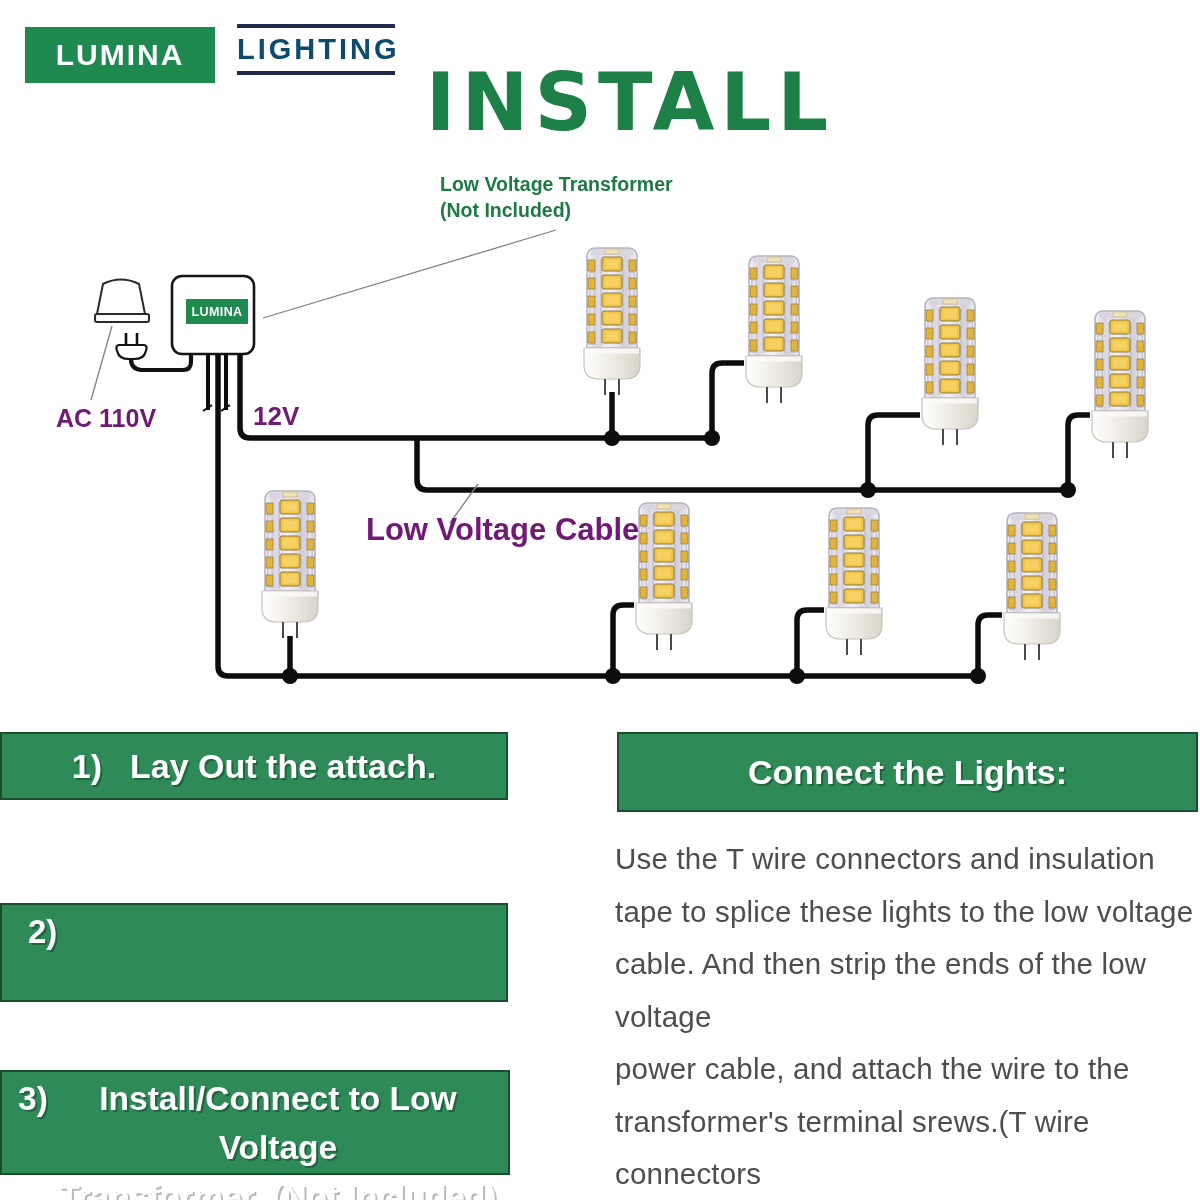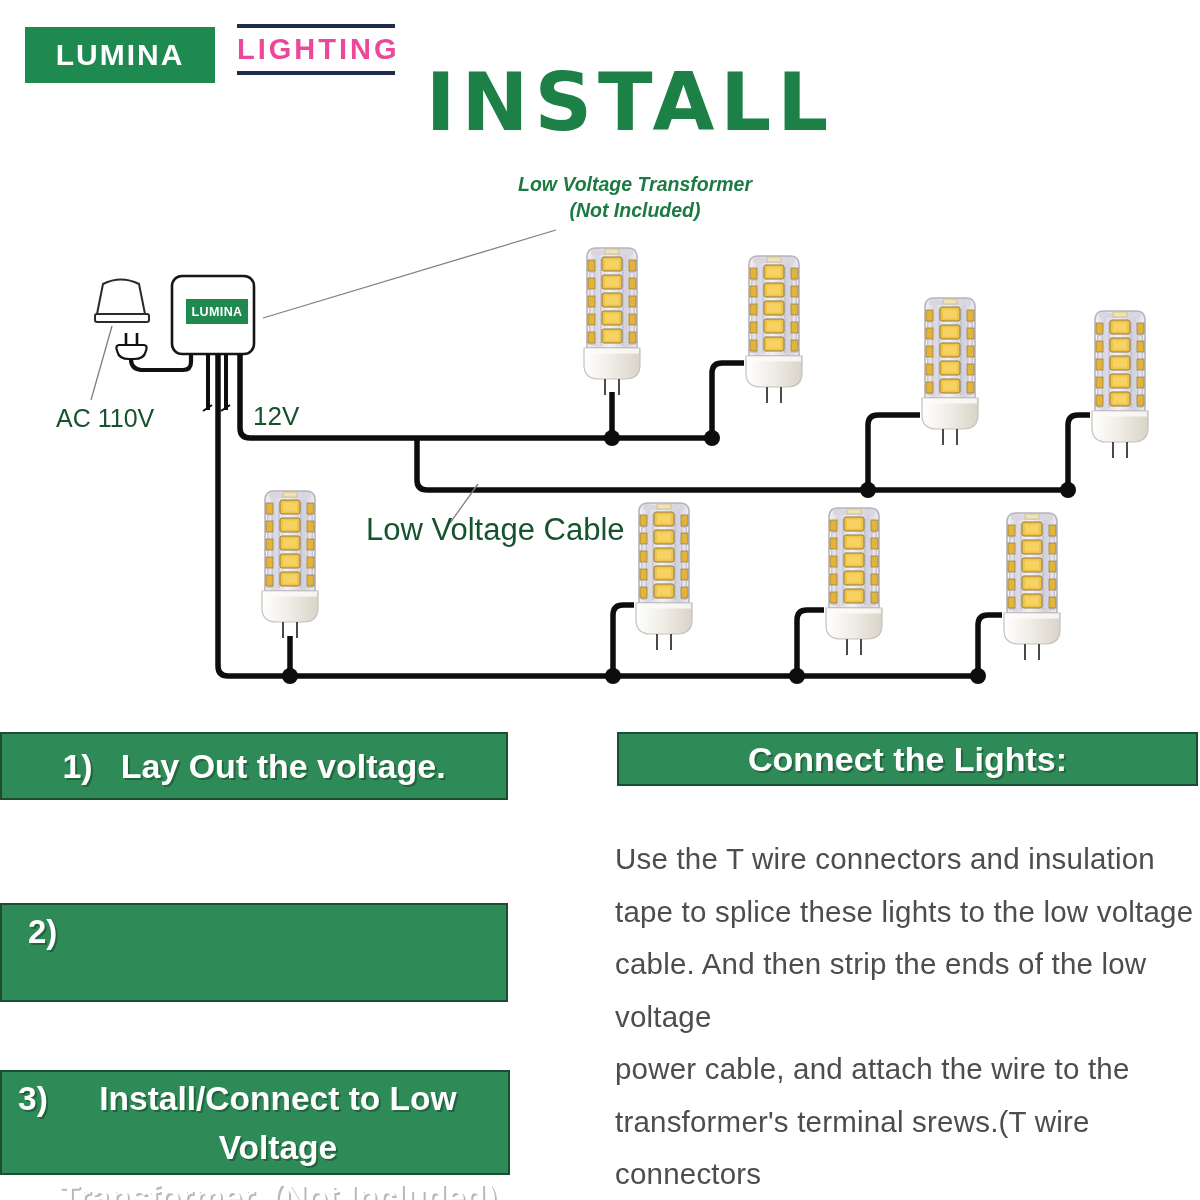--- a/index.html
+++ b/index.html
@@ -5,29 +5,29 @@
   html,body{margin:0;padding:0;background:#ffffff;}
   #page{position:relative;width:1200px;height:1200px;background:#ffffff;overflow:hidden;
         font-family:"Liberation Sans",sans-serif;}
 
   
   .logo-box{position:absolute;left:25px;top:27px;width:190px;height:56px;background:#1e8a4f;
             display:flex;align-items:center;justify-content:center;}
   .logo-box span{color:#ffffff;font-size:30px;font-weight:bold;letter-spacing:2px;}
   .logo-right{position:absolute;left:237px;top:24px;width:158px;padding:5px 0;
               border-top:4px solid #1f2b4d;border-bottom:4px solid #1f2b4d;text-align:center;}
-  .logo-right span{color:#ec4899;font-size:29px;font-weight:600;letter-spacing:3px;}
+  .logo-right span{color:#0c4a6e;font-size:29px;font-weight:600;letter-spacing:3px;}
   .install{position:absolute;left:0;top:56px;width:1260px;text-align:center;
            font-family:"DejaVu Sans","Liberation Sans",sans-serif;
            font-size:80px;font-weight:800;letter-spacing:6px;color:#1d8046;}
-  .callout{position:absolute;left:440px;top:171px;width:390px;text-align:center;
-           font-size:19.5px;line-height:26px;font-weight:bold;color:#1c7a42;white-space:pre-line;font-style:italic;}
+  .callout{position:absolute;left:440px;top:171px;width:390px;
+           font-size:19.5px;line-height:26px;font-weight:bold;color:#1c7a42;white-space:pre-line;}
 
   
-  .dlabel{position:absolute;font-weight:normal;color:#14532d;}
+  .dlabel{position:absolute;font-weight:bold;color:#701a75;}
   .ac{left:56px;top:404px;font-size:25px;}
   .dc{left:253px;top:401px;font-size:26px;}
   .cab{left:366px;top:512px;font-size:31px;}
   .lumina-tag{position:absolute;left:186px;top:299px;width:62px;height:25px;background:#1e8a4f;
               display:flex;align-items:center;justify-content:center;}
   .lumina-tag span{color:#fff;font-size:12.5px;font-weight:bold;letter-spacing:.4px;}
 
   .diagram{position:absolute;left:0;top:0;}
 
   
@@ -37,21 +37,21 @@
   .banner .num{flex:0 0 auto;}
   .banner .txt{white-space:pre-line;}
   .step1{left:0;top:732px;width:508px;height:68px;justify-content:center;font-size:34px;}
   .step1 .num{margin-right:28px;}
   .step2{left:0;top:903px;width:508px;height:99px;font-size:33px;line-height:47px;align-items:flex-start;padding-top:3px;}
   .step2 .num{padding-left:26px;padding-top:0;}
   .step2 .txt{flex:1;text-align:center;}
   .step3{left:0;top:1070px;width:510px;height:105px;font-size:33.5px;line-height:49px;align-items:flex-start;padding-top:2px;}
   .step3 .num{padding-left:16px;}
   .step3 .txt{flex:1;text-align:center;}
-  .connect-banner{left:617px;top:732px;width:581px;height:54px;justify-content:center;font-size:34px;}
+  .connect-banner{left:617px;top:732px;width:581px;height:80px;justify-content:center;font-size:34px;}
   .connect-body{position:absolute;left:615px;top:833px;width:584px;font-size:29.5px;line-height:52.5px;
                 color:#4d4d4d;letter-spacing:.2px;white-space:pre-line;}
 </style>
 </head>
 <body>
 
 <div id="page">
 
   <div class="logo-box">
     <span>LUMINA</span>
@@ -179,21 +179,21 @@
 
   <div class="lumina-tag">
     <span>LUMINA</span>
   </div>
   <div class="dlabel ac">AC 110V</div>
   <div class="dlabel dc">12V</div>
   <div class="dlabel cab">Low Voltage Cable</div>
 
   <div class="banner step1">
     <span class="num">1)</span>
-    <span class="txt">Lay Out the voltage.</span>
+    <span class="txt">Lay Out the attach.</span>
   </div>
   <div class="banner step2">
     <span class="num">2)</span>
   </div>
   <div class="banner step3">
     <span class="num">3)</span>
     <span class="txt">Install/Connect to Low Voltage
 Transformer.  (Not Included)</span>
   </div>
 

